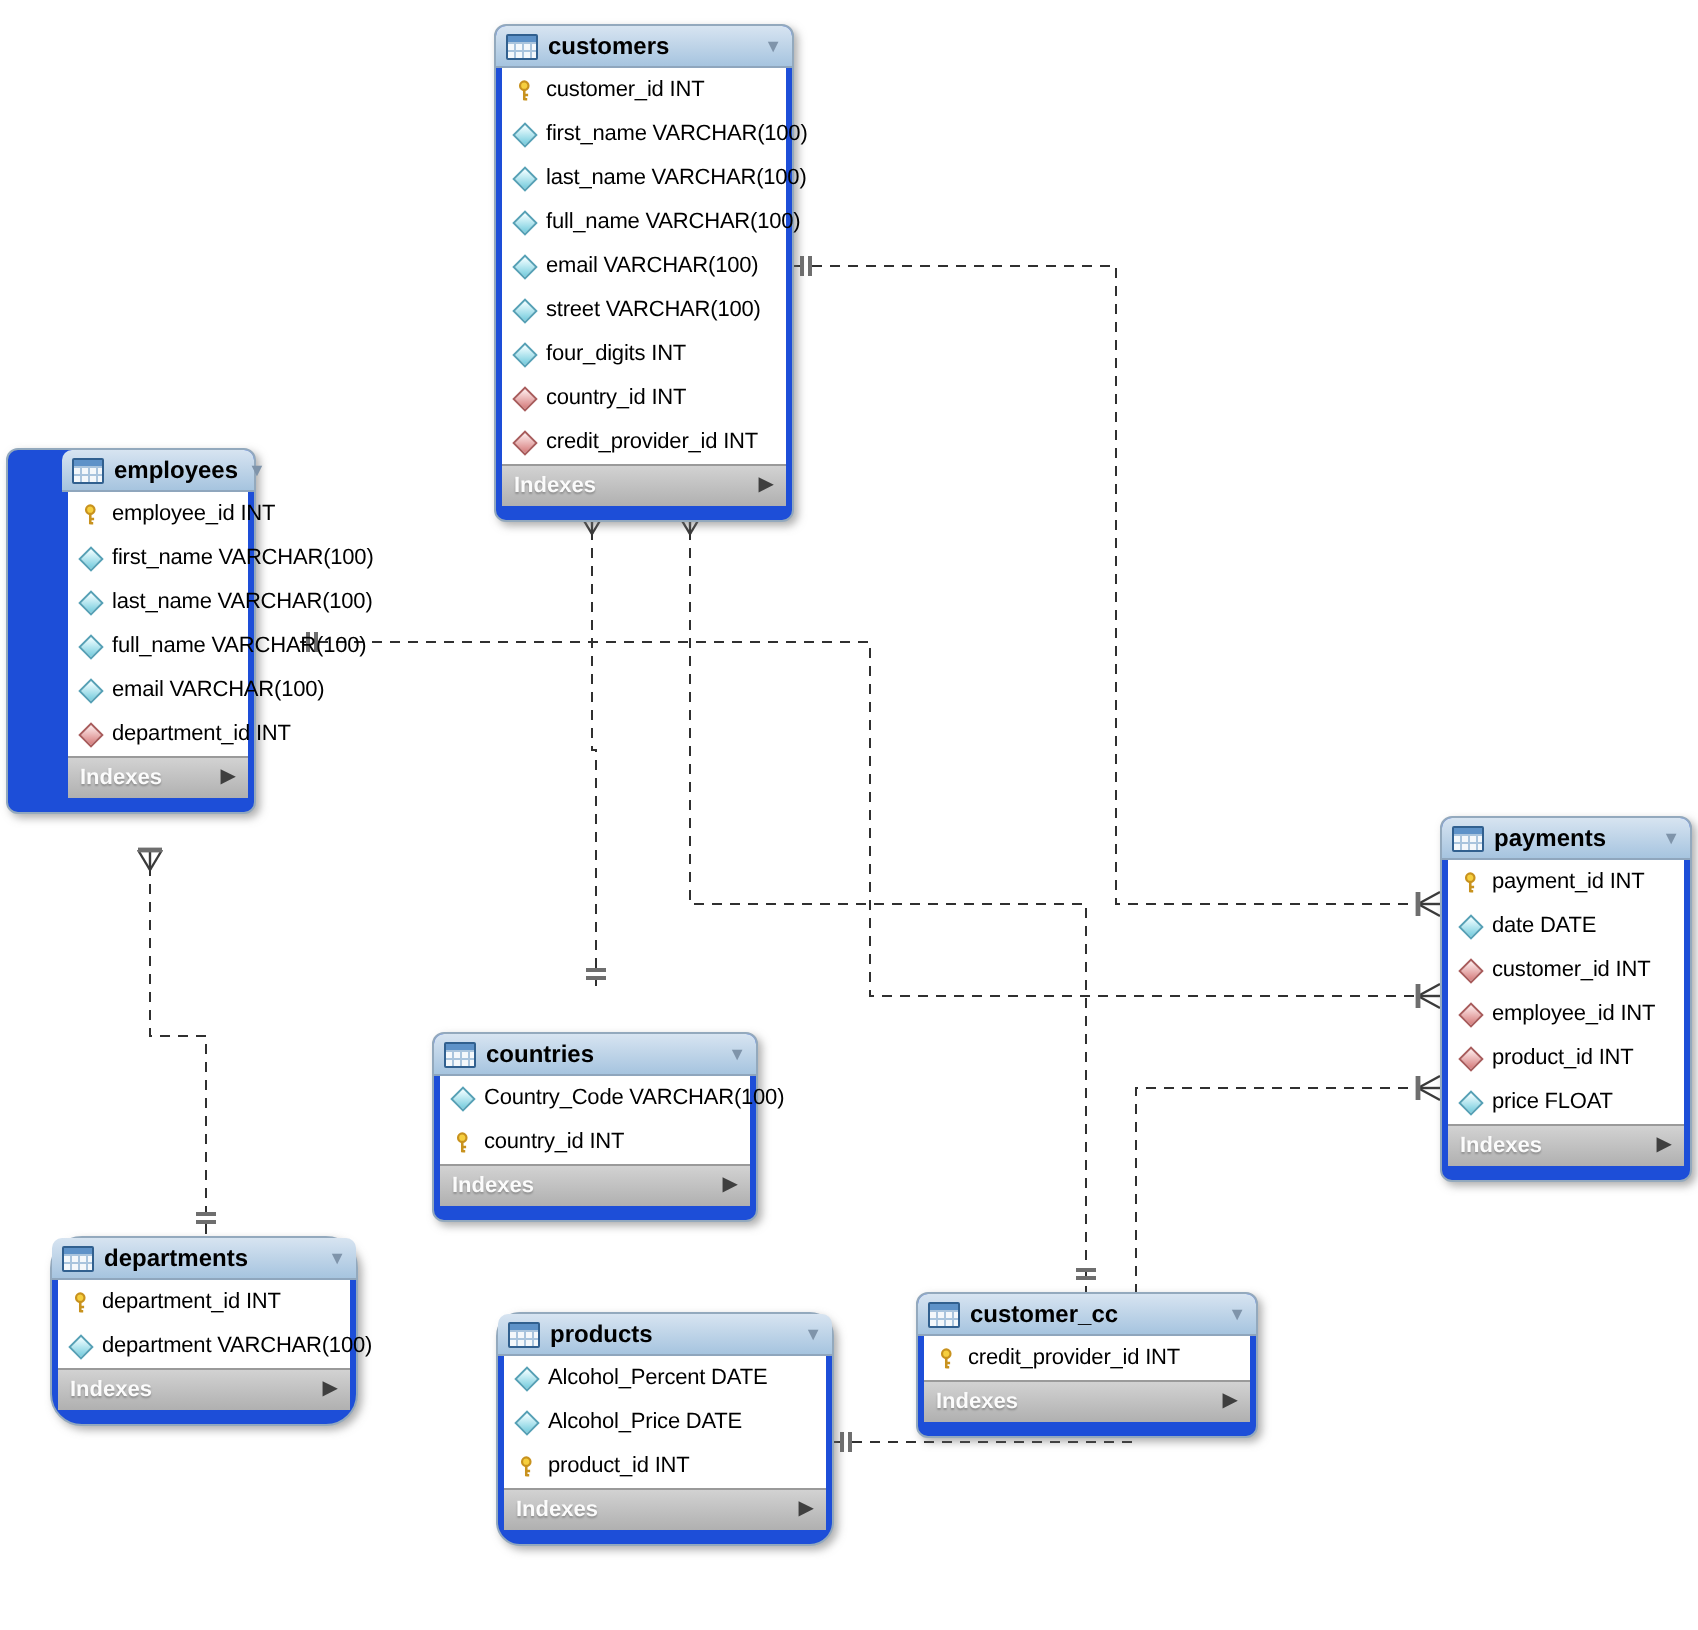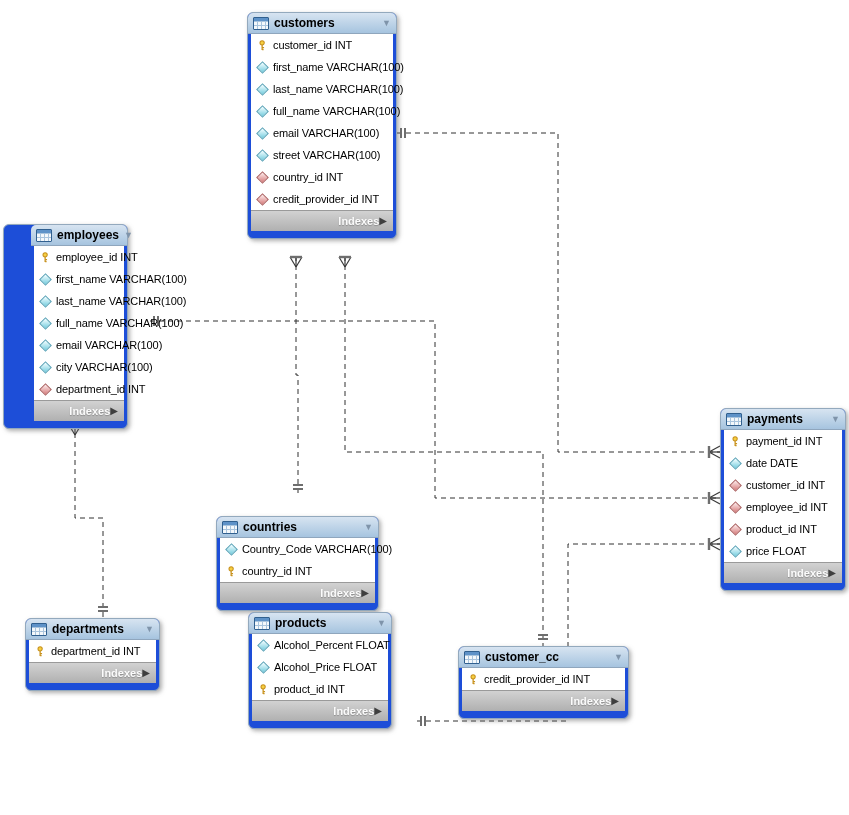--- a/index.html
+++ b/index.html
@@ -30,21 +30,21 @@
   .tbl-title{font-size:12px;font-weight:bold;color:#000;white-space:nowrap;}
   .tbl-collapse{margin-left:auto;font-size:9px;color:#7f94aa;line-height:1;}
   .tbl-body{background:#ffffff;margin:0 3px;}
   .row{height:22px;display:flex;align-items:center;gap:5px;padding-left:6px;
        font-size:11px;letter-spacing:-0.1px;color:#000;white-space:nowrap;}
   .icon-cell{width:11px;height:11px;flex:0 0 auto;display:flex;align-items:center;justify-content:center;}
   .diamond{width:7px;height:7px;transform:rotate(45deg);
            border:1px solid #55a0b5;background:linear-gradient(135deg,#eafbfe 10%,#7fd0e0 90%);}
   .diamond.fk{border-color:#a85b5b;background:linear-gradient(135deg,#fae3e3 10%,#d98585 90%);}
   .tbl-footer{
-    height:20px;margin:0 3px;display:flex;align-items:center;justify-content:flex-end;
+    height:20px;margin:0 3px;display:flex;align-items:center;justify-content:space-between;
     padding:0 6px;background:linear-gradient(to bottom,#d2d2d2,#b0b0b0);
     border-top:1px solid #9a9a9a;
   }
   .tbl-footer .lbl{font-size:11px;font-weight:bold;color:#fbfbfb;text-shadow:0 1px 1px #8d8d8d;}
   .tbl-footer .exp{font-size:10px;color:#3f3f3f;line-height:1;}
 </style>
 </head>
 <body>
 
 <div id="canvas">
@@ -170,20 +170,26 @@
             <span>email VARCHAR(100)</span>
           </div>
           <div class="row">
             <span class="icon-cell">
               <span class="diamond"></span>
             </span>
             <span>street VARCHAR(100)</span>
           </div>
           <div class="row">
             <span class="icon-cell">
+              <span class="diamond"></span>
+            </span>
+            <span>four_digits INT</span>
+          </div>
+          <div class="row">
+            <span class="icon-cell">
               <span class="diamond fk"></span>
             </span>
             <span>country_id INT</span>
           </div>
           <div class="row">
             <span class="icon-cell">
               <span class="diamond fk"></span>
             </span>
             <span>credit_provider_id INT</span>
           </div>
@@ -228,26 +234,20 @@
             <span>full_name VARCHAR(100)</span>
           </div>
           <div class="row">
             <span class="icon-cell">
               <span class="diamond"></span>
             </span>
             <span>email VARCHAR(100)</span>
           </div>
           <div class="row">
             <span class="icon-cell">
-              <span class="diamond"></span>
-            </span>
-            <span>city VARCHAR(100)</span>
-          </div>
-          <div class="row">
-            <span class="icon-cell">
               <span class="diamond fk"></span>
             </span>
             <span>department_id INT</span>
           </div>
         </div>
         <div class="tbl-footer">
           <span class="lbl">Indexes</span>
           <span class="exp">▶</span>
         </div>
       </div>
@@ -324,60 +324,66 @@
               </svg>
             </span>
             <span>country_id INT</span>
           </div>
         </div>
         <div class="tbl-footer">
           <span class="lbl">Indexes</span>
           <span class="exp">▶</span>
         </div>
       </div>
-      <div class="tbl" style="left: 25px; top: 618px; width: 135px;">
+      <div class="tbl" style="left: 25px; top: 618px; width: 154px; border-radius: 16px;">
         <div class="tbl-header">
           <span class="tbl-icon"></span>
           <span class="tbl-title">departments</span>
           <span class="tbl-collapse">▼</span>
         </div>
         <div class="tbl-body">
           <div class="row">
             <span class="icon-cell">
               <svg width="11" height="11" viewBox="0 0 12 12">
                 <circle cx="5.6" cy="3.1" r="2.3" fill="#f6cf3f" stroke="#c8921e" stroke-width="1.2"></circle>
                 <path d="M5.6 5.3 L5.6 11 M5.6 8.2 L7.7 8.2 M5.6 10.5 L7.2 10.5" stroke="#c8921e" stroke-width="1.4" fill="none"></path>
               </svg>
             </span>
             <span>department_id INT</span>
           </div>
-        </div>
-        <div class="tbl-footer">
-          <span class="lbl">Indexes</span>
-          <span class="exp">▶</span>
-        </div>
-      </div>
-      <div class="tbl" style="left: 248px; top: 612px; width: 144px;">
+          <div class="row">
+            <span class="icon-cell">
+              <span class="diamond"></span>
+            </span>
+            <span>department VARCHAR(100)</span>
+          </div>
+        </div>
+        <div class="tbl-footer">
+          <span class="lbl">Indexes</span>
+          <span class="exp">▶</span>
+        </div>
+      </div>
+      <div class="tbl" style="left: 248px; top: 656px; width: 169px; border-radius: 12px;">
         <div class="tbl-header">
           <span class="tbl-icon"></span>
           <span class="tbl-title">products</span>
           <span class="tbl-collapse">▼</span>
         </div>
         <div class="tbl-body">
           <div class="row">
             <span class="icon-cell">
               <span class="diamond"></span>
             </span>
-            <span>Alcohol_Percent FLOAT</span>
-          </div>
-          <div class="row">
-            <span class="icon-cell">
-              <span class="diamond"></span>
-            </span>
-            <span>Alcohol_Price FLOAT</span>
+            <span>Alcohol_Percent DATE</span>
+          </div>
+          <div class="row">
+            <span class="icon-cell">
+              <span class="diamond"></span>
+            </span>
+            <span>Alcohol_Price DATE</span>
           </div>
           <div class="row">
             <span class="icon-cell">
               <svg width="11" height="11" viewBox="0 0 12 12">
                 <circle cx="5.6" cy="3.1" r="2.3" fill="#f6cf3f" stroke="#c8921e" stroke-width="1.2"></circle>
                 <path d="M5.6 5.3 L5.6 11 M5.6 8.2 L7.7 8.2 M5.6 10.5 L7.2 10.5" stroke="#c8921e" stroke-width="1.4" fill="none"></path>
               </svg>
             </span>
             <span>product_id INT</span>
           </div>

